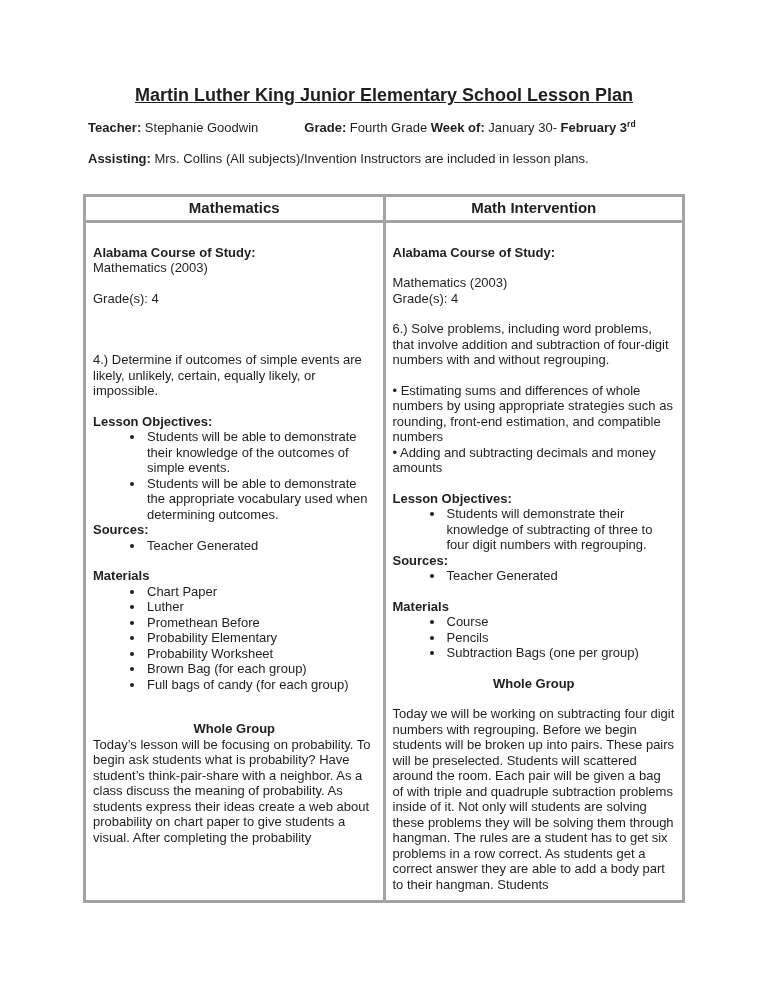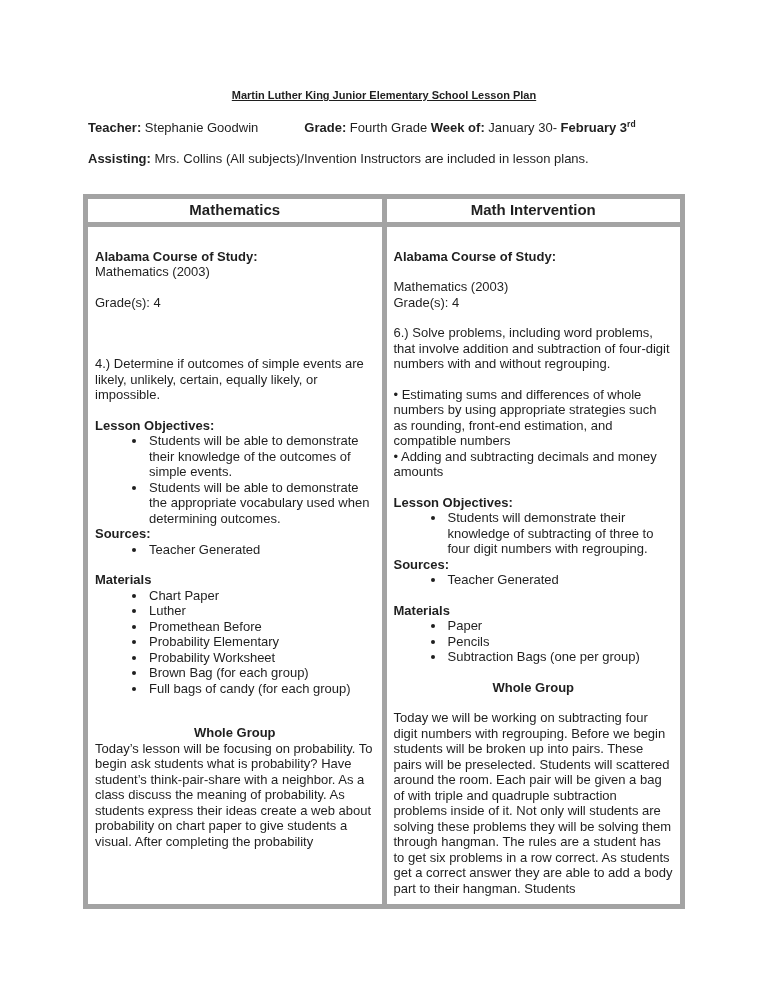--- a/index.html
+++ b/index.html
@@ -6,36 +6,36 @@
   body{
     width:768px;height:994px;
     font-family:"Liberation Sans","DejaVu Sans",sans-serif;
     font-size:13px;line-height:15.5px;color:#1f1f1f;
     -webkit-font-smoothing:antialiased;
   }
   .doc{position:relative;width:768px;height:994px;overflow:hidden;}
   .doc-header{padding-top:88px;}
   .doc-title{
     text-align:center;font-weight:bold;text-decoration:underline;
-    font-size:11px;margin:0;
+    font-size:18px;margin:0;
   }
   .meta-line{margin:16px 82px 0 88px;}
   .meta-line .lbl{font-weight:bold;}
   .grade-seg{margin-left:46px;}
   .wk-bold{font-weight:bold;}
   sup{font-size:8.5px;font-weight:bold;vertical-align:super;line-height:0;}
 
   table.lesson{
     border-collapse:collapse;
     margin:27px 0 0 83px;
     width:602px;
     table-layout:fixed;
   }
   table.lesson th, table.lesson td{
-    border:5px solid #a3a3a3;
+    border:3px solid #a3a3a3;
   }
   th.col-head{
     font-size:15px;font-weight:bold;text-align:center;
     height:21px;padding:1px 0;vertical-align:middle;
   }
   td.cell{
     vertical-align:top;
     padding:22px 7px 8px 7px;
   }
   td.cell-math{width:258px;}
@@ -117,21 +117,21 @@
         <p class="b mt1">Lesson Objectives:</p>
         <ul class="blt">
           <li>Students will demonstrate their knowledge of subtracting of three to four digit numbers with regrouping.</li>
         </ul>
         <p class="b">Sources:</p>
         <ul class="blt">
           <li>Teacher Generated</li>
         </ul>
         <p class="b mt1">Materials</p>
         <ul class="blt">
-          <li>Paper</li>
+          <li>Course</li>
           <li>Pencils</li>
           <li>Subtraction Bags (one per group)</li>
         </ul>
         <p class="b centered mt1">Whole Group</p>
         <p class="mt1">Today we will be working on subtracting four digit numbers with regrouping. Before we begin students will be broken up into pairs. These pairs will be preselected. Students will scattered around the room. Each pair will be given a bag of with triple and quadruple subtraction problems inside of it. Not only will students are solving these problems they will be solving them through hangman. The rules are a student has to get six problems in a row correct. As students get a correct answer they are able to add a body part to their hangman. Students</p>
       </td>
 
     </tr>
   </tbody>
     </table>

